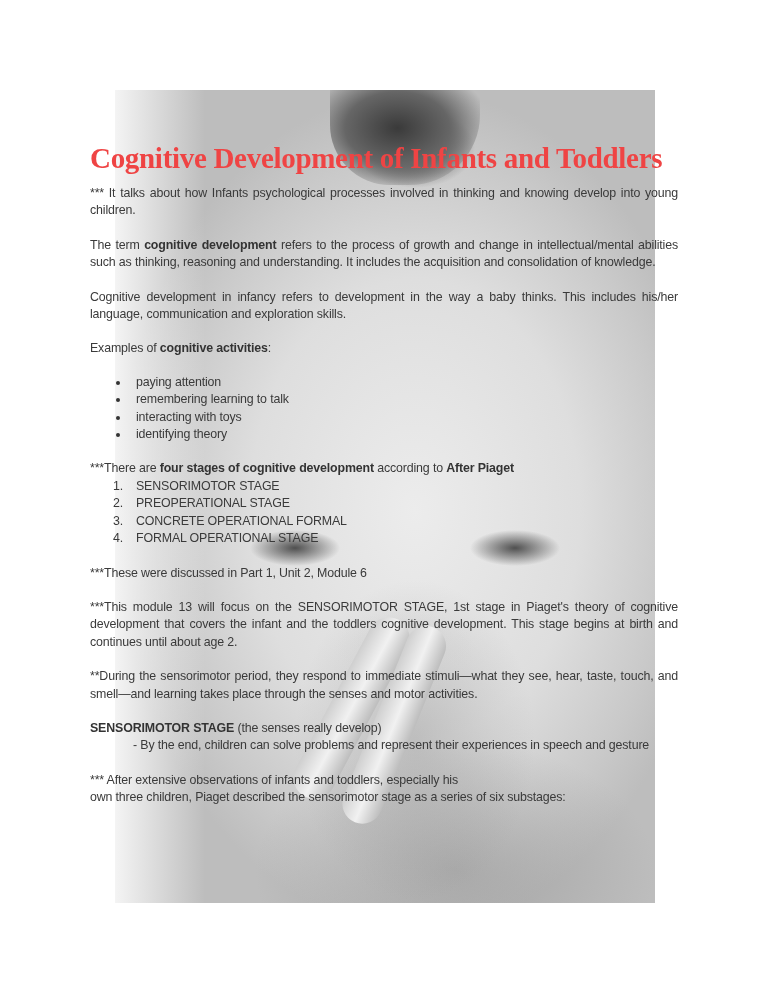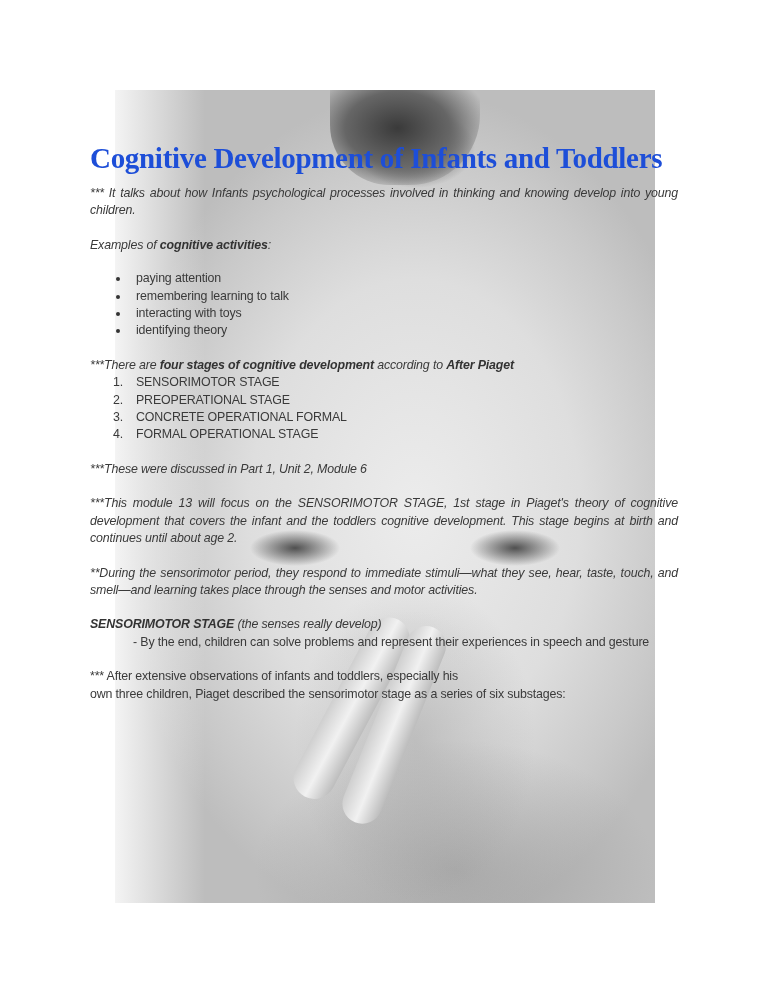--- a/index.html
+++ b/index.html
@@ -33,24 +33,24 @@
     }
 
     .content {
       position: absolute; left: 90px; top: 140px; width: 588px;
       font-family: "Liberation Sans", sans-serif;
       font-size: 12.4px; line-height: 17.4px; color: #3a3a3a;
       letter-spacing: -0.15px;
     }
     .title {
       font-family: "Liberation Serif", serif; font-weight: bold;
-      font-size: 29px; line-height: 36px; color: #1d4ed8;
+      font-size: 29px; line-height: 36px; color: #ef4444;
       margin: 0 0 9px 0; letter-spacing: -0.3px;
     }
-    p { margin: 0 0 17px 0; text-align: justify; font-style: italic; }
+    p { margin: 0 0 17px 0; text-align: justify; }
     .nojust { text-align: left; }
     b { font-weight: bold; color: #333; }
     ul, ol { margin: 0 0 17px 0; padding: 0; list-style: none; }
     ul li, ol li { position: relative; padding-left: 46px; }
     ul li::before {
       content: ""; position: absolute; left: 26px; top: 7px;
       width: 4px; height: 4px; border-radius: 50%; background: #333;
     }
     ol li .num { position: absolute; left: 23px; }
     .examples-heading { margin-bottom: 16px; }
@@ -67,21 +67,23 @@
   <div class="hair"></div>
   <div class="finger" style="left:265px; top:520px; width:42px; height:200px; transform: rotate(28deg);"></div>
   <div class="finger" style="left:300px; top:530px; width:40px; height:210px; transform: rotate(22deg);"></div>
 </div>
 
 <div class="content">
   <h1 class="title">Cognitive Development of Infants and Toddlers</h1>
 
   <p>*** It talks about how Infants psychological processes involved in thinking and knowing develop into young children.</p>
 
+  <p><span>The term </span><b>cognitive development</b><span> refers to the process of growth and change in intellectual/mental abilities such as thinking, reasoning and understanding. It includes the acquisition and consolidation of knowledge.</span></p>
 
+  <p>Cognitive development in infancy refers to development in the way a baby thinks.  This includes his/her language, communication and exploration skills.</p>
 
   <p class="examples-heading nojust"><span>Examples of </span><b>cognitive activities</b><span>:</span></p>
   <ul>
     <li>paying attention</li>
     <li>remembering learning to talk</li>
     <li>interacting with toys</li>
     <li>identifying theory</li>
   </ul>
 
   <p class="stages-heading nojust"><span>***There are </span><b>four stages of cognitive development</b><span> according to </span><b>After Piaget</b></p>

